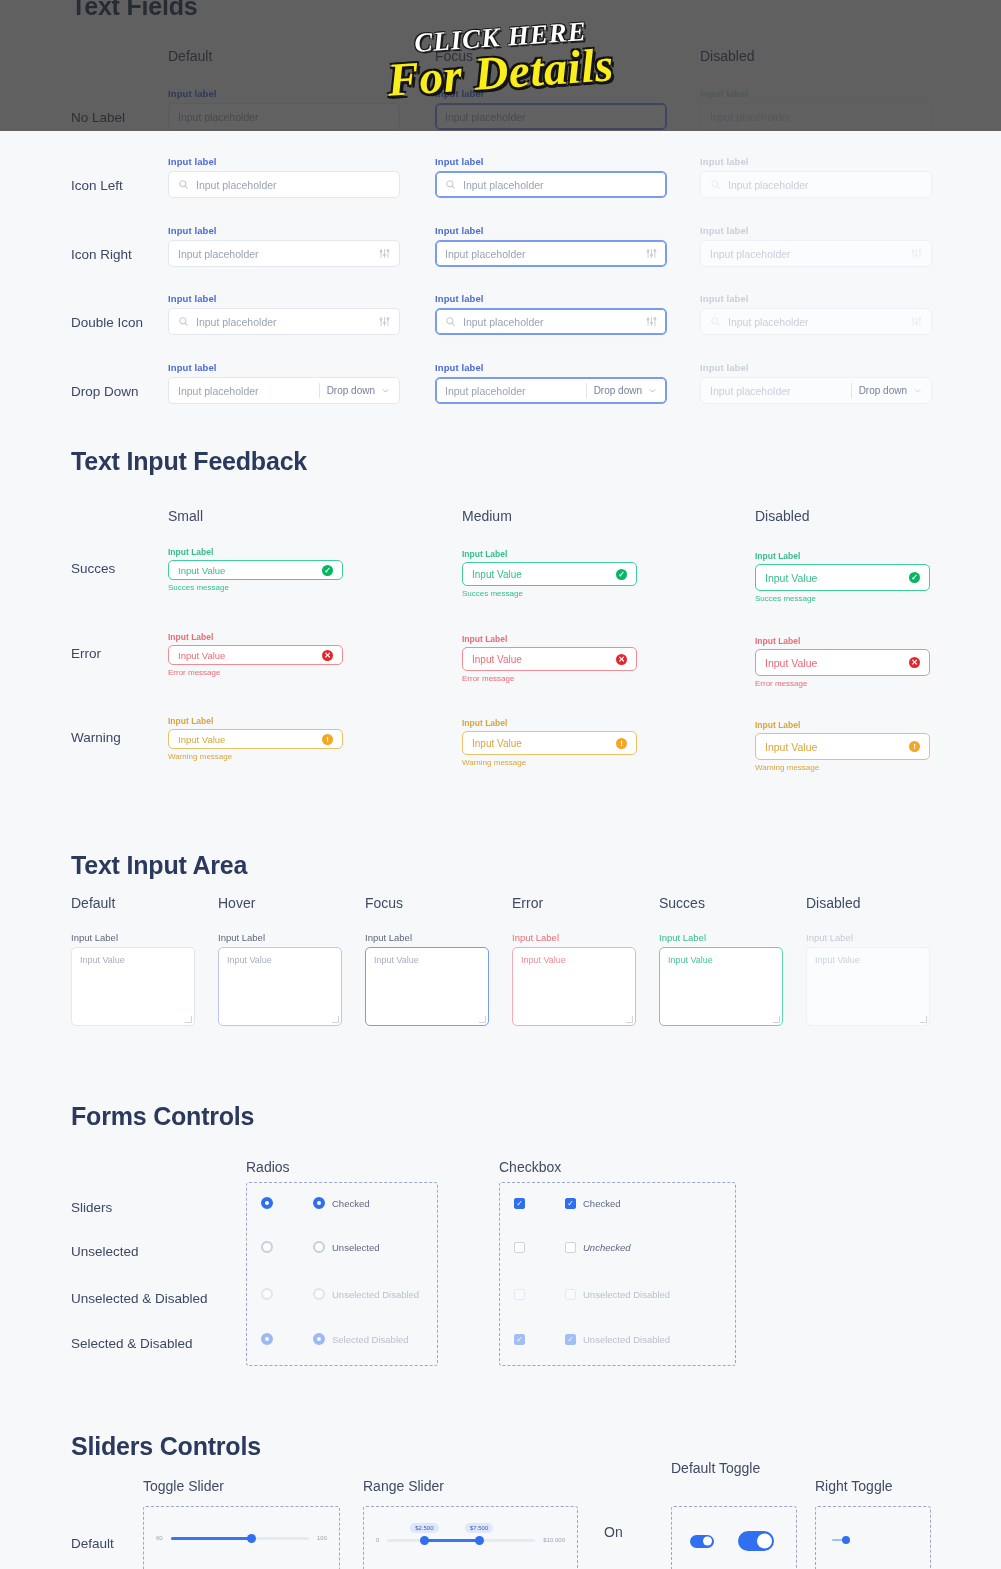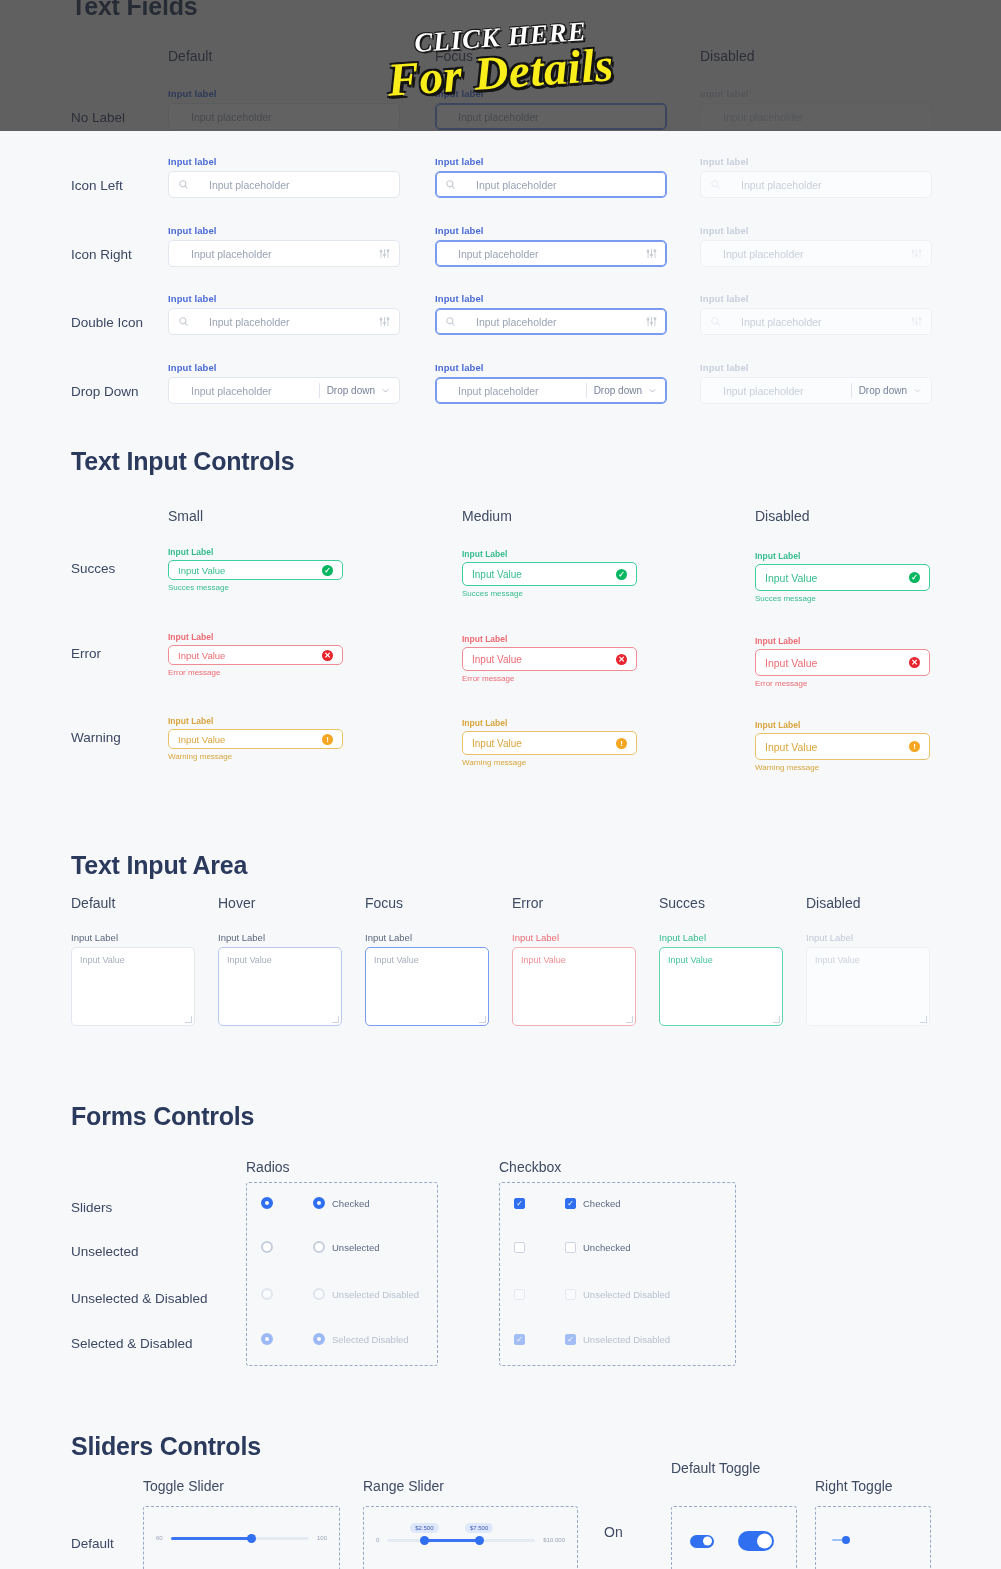--- a/index.html
+++ b/index.html
@@ -24,21 +24,21 @@
 
   
   .fld-label { font-size: 9.5px; color: #4a6bd6; font-weight: bold; margin-bottom: 4px; letter-spacing:.1px;}
   .fld-box {
     height: 27px; background: #fff; border: 1px solid #e3e7ef; border-radius: 5px;
     display: flex; align-items: center; padding: 0 9px; gap: 7px;
     font-size: 10.5px; color: #9aa3b4;
   }
   .fld-box.focus { border-color: #7a9cf0; box-shadow: 0 0 0 1px #7a9cf0 inset; }
   .fld-box.disabled { background: #fbfcfd; border-color: #edf0f5; color: #c9cfdb; }
-  .ph { flex: 1; white-space: nowrap; overflow: hidden; margin-left: 13px; }
+  .ph { flex: 1; white-space: nowrap; overflow: hidden; }
   .ico { width: 11px; height: 11px; flex: none; opacity: .55; display:flex; align-items:center; justify-content:center;}
   .ico svg { width: 11px; height: 11px; display:block; }
   .fld-box.disabled .ico { opacity: .32; }
   .dd-sep { width: 1px; height: 15px; background: #dfe4ee; }
   .dd-wrap { display:flex; align-items:center; gap:6px; color:#77819a; font-size:10px; white-space:nowrap;}
 
   
   .overlay {
     position: absolute; left: 0; top: 0; width: 1001px; height: 131px;
     background: rgba(38,38,38,.72); z-index: 40; pointer-events: none;
@@ -346,21 +346,21 @@
                   </svg>
                 </span>
               </span>
             </div>
           </div>
         </div>
       </div>
   </div>
 
   <div style="position:absolute;left:0;top:447px;width:100%" data-name="text-input-feedback-section">
-    <div class="section-title" style="position:absolute;left:71px;top:0" data-name="section-title-feedback">Text Input Controls</div>
+    <div class="section-title" style="position:absolute;left:71px;top:0" data-name="section-title-feedback">Text Input Feedback</div>
     <div style="position:absolute;top:61px">
       <span class="col-head" style="position:absolute;left:168px" data-name="feedback-column-small">Small</span>
       <span class="col-head" style="position:absolute;left:462px" data-name="feedback-column-medium">Medium</span>
       <span class="col-head" style="position:absolute;left:755px" data-name="feedback-column-disabled">Disabled</span>
     </div>
     <div id="fb-rows">
         <div class="row-label" data-name="feedback-row-label-succes" style="position: absolute; left: 71px; top: 114px;">Succes</div>
         <div data-name="feedback-field" style="position: absolute; left: 168px; top: 100px; width: 175px;">
           <div class="fb-label" style="color:#35bd8c" data-name="feedback-label">Input Label</div>
           <div class="fb-box" style="border:1px solid #3ecf9a;height:20px" data-name="feedback-input">
@@ -516,21 +516,21 @@
         <div style="position: absolute; left: 514px; top: 96px;">
           <span class="cbx on" data-name="checkbox-standalone"></span>
         </div>
         <div class="ctl-line" style="position: absolute; left: 565px; top: 96px;">
           <span class="cbx on" data-name="checkbox"></span>
           <span data-name="checkbox-label">Checked</span>
         </div>
         <div style="position: absolute; left: 514px; top: 140px;">
           <span class="cbx" data-name="checkbox-standalone"></span>
         </div>
-        <div class="ctl-line" style="position: absolute; left: 565px; top: 140px;">
+        <div class="ctl-line" style="position: absolute; left: 565px; top: 140px; font-style: italic;">
           <span class="cbx" data-name="checkbox"></span>
           <span data-name="checkbox-label">Unchecked</span>
         </div>
         <div style="position: absolute; left: 514px; top: 187px;">
           <span class="cbx dim" data-name="checkbox-standalone"></span>
         </div>
         <div class="ctl-line" style="position: absolute; left: 565px; top: 187px; color: rgb(185, 192, 207);">
           <span class="cbx dim" data-name="checkbox"></span>
           <span data-name="checkbox-label">Unselected Disabled</span>
         </div>

